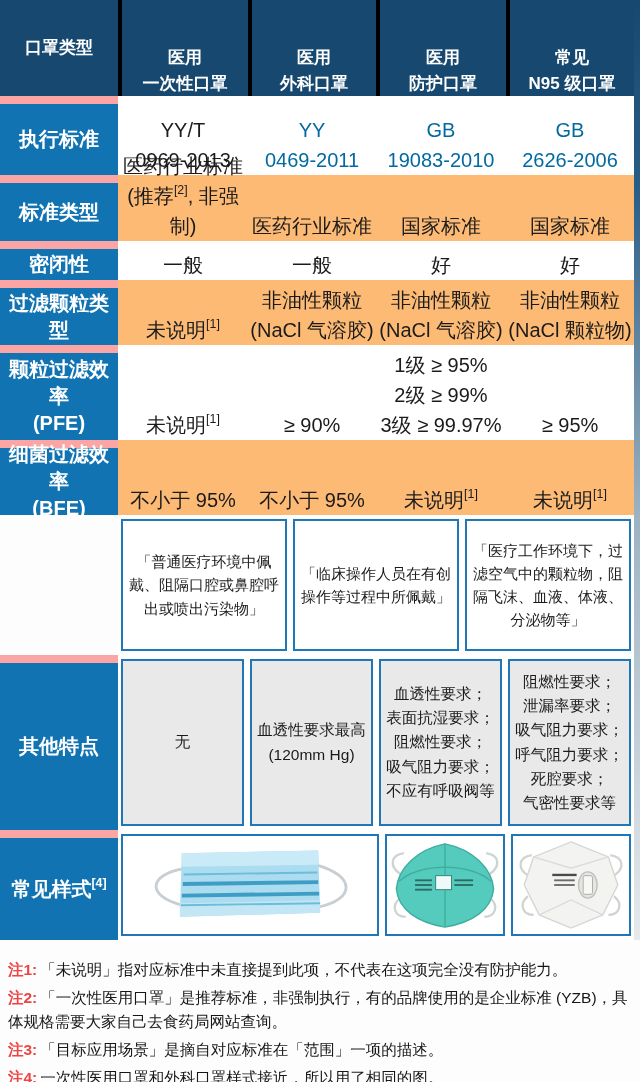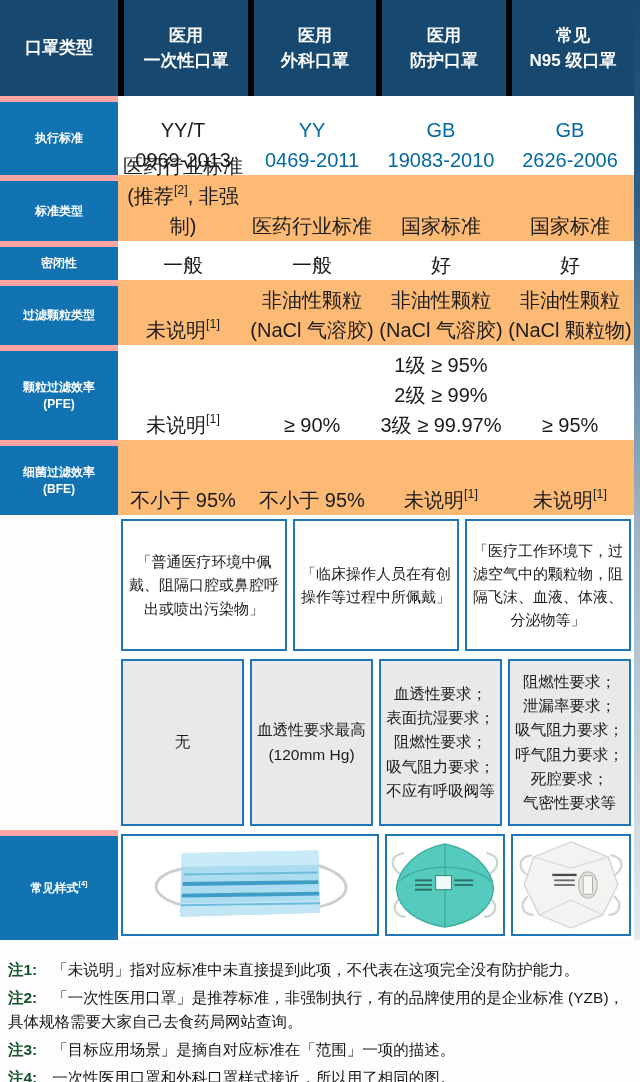--- a/index.html
+++ b/index.html
@@ -16,26 +16,26 @@
   }
   .edge{
     position:absolute;top:0;right:0;width:6px;height:940px;
     background:linear-gradient(#17486F 0%,#2a5d86 20%,#9db3c2 55%,#e6eaed 100%);
   }
   
   .hcell{
     background:#17486F;color:#fff;font-weight:bold;font-size:17px;
     display:flex;align-items:center;justify-content:center;text-align:center;line-height:1.5;
   }
-  .hcell+.hcell{border-left:6px solid #000000;}
+  .hcell+.hcell{border-left:4px solid #000000;align-items:flex-end;}
   
   .lbl{
-    grid-column:1;background:#1173B2;color:#fff;font-weight:bold;font-size:12px;
+    grid-column:1;background:#1173B2;color:#fff;font-weight:bold;font-size:20px;
     display:flex;flex-direction:column;align-items:center;justify-content:center;
-    text-align:center;line-height:1.35;border-top:6px solid #fca5a5;
+    text-align:center;line-height:1.35;border-top:8px solid #fca5a5;
   }
   
   .strip{grid-column:2/6;display:flex;align-items:stretch;}
   .strip.white{background:#ffffff;}
   .strip.gray{background:#fdba74;}
   .cell{
     display:flex;flex-direction:column;align-items:center;justify-content:flex-end;
     text-align:center;font-size:20px;line-height:1.5;
   }
   .cw1{flex:0 0 130px;}.cw2{flex:0 0 128px;}
@@ -49,21 +49,21 @@
     display:flex;flex-direction:column;align-items:center;justify-content:center;
     text-align:center;font-size:15px;line-height:1.55;padding:3px 5px;
   }
   .boxrow.gray .box{background:#E9E9E9;font-size:15.5px;}
   .imgbox{padding:0;background:#fff;overflow:hidden;}
   .imgbox.wide{flex:0 0 254px;}
   .imgbox svg{display:block;width:100%;height:100%;}
   
   .notes{padding:18px 10px 0 8px;font-size:15.5px;line-height:1.55;color:#161616;}
   .note{margin:0 0 4px 0;}
-  .ntag{color:#14532d;font-weight:bold;margin-right:15px;}
+  .ntag{color:#ef4444;font-weight:bold;margin-right:3px;}
 </style>
 </head>
 <body>
 
 <div class="page">
   <div class="table">
 
     <div class="hcell">
         <span class="ct">口罩类型</span>
       </div>
@@ -209,20 +209,23 @@
           <span class="ct">「普通医疗环境中佩戴、阻隔口腔或鼻腔呼出或喷出污染物」</span>
         </div>
       <div class="box">
           <span class="ct">「临床操作人员在有创操作等过程中所佩戴」</span>
         </div>
       <div class="box">
           <span class="ct">「医疗工作环境下，过滤空气中的颗粒物，阻隔飞沫、血液、体液、分泌物等」</span>
         </div>
     </div>
 
+    <div class="lbl">
+        <span class="ct">其他特点</span>
+      </div>
     <div class="boxrow gray">
       <div class="box">
           <span class="ct">无</span>
         </div>
       <div class="box">
           <span class="ct">血透性要求最高
 (120mm Hg)</span>
         </div>
       <div class="box">
           <span class="ct">血透性要求；

